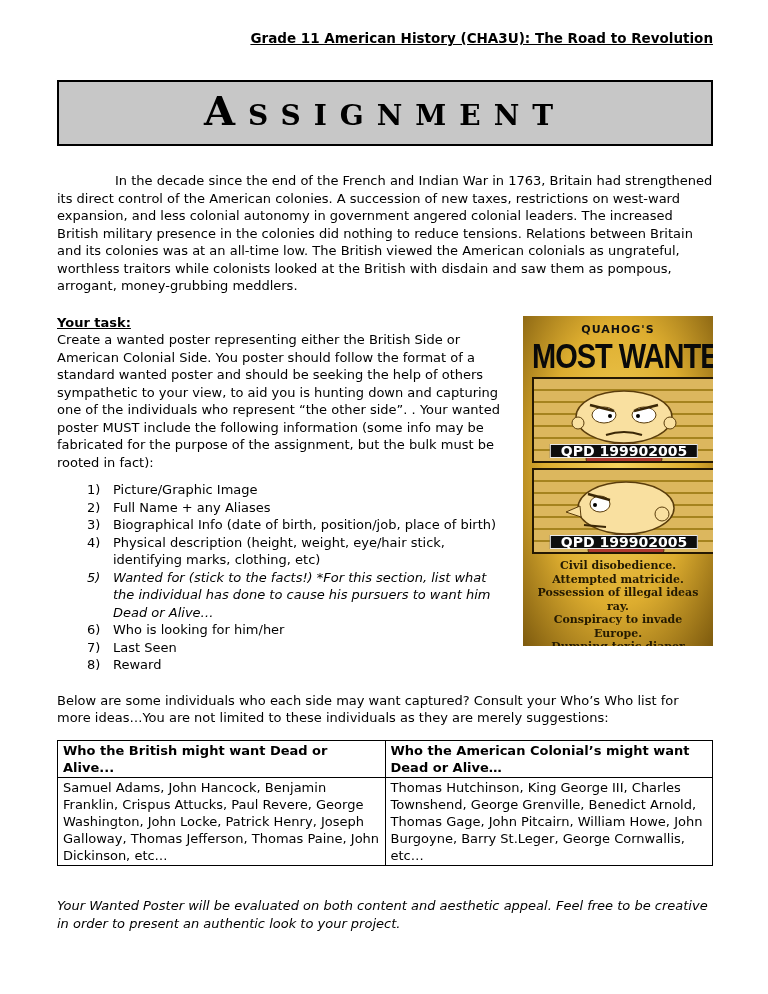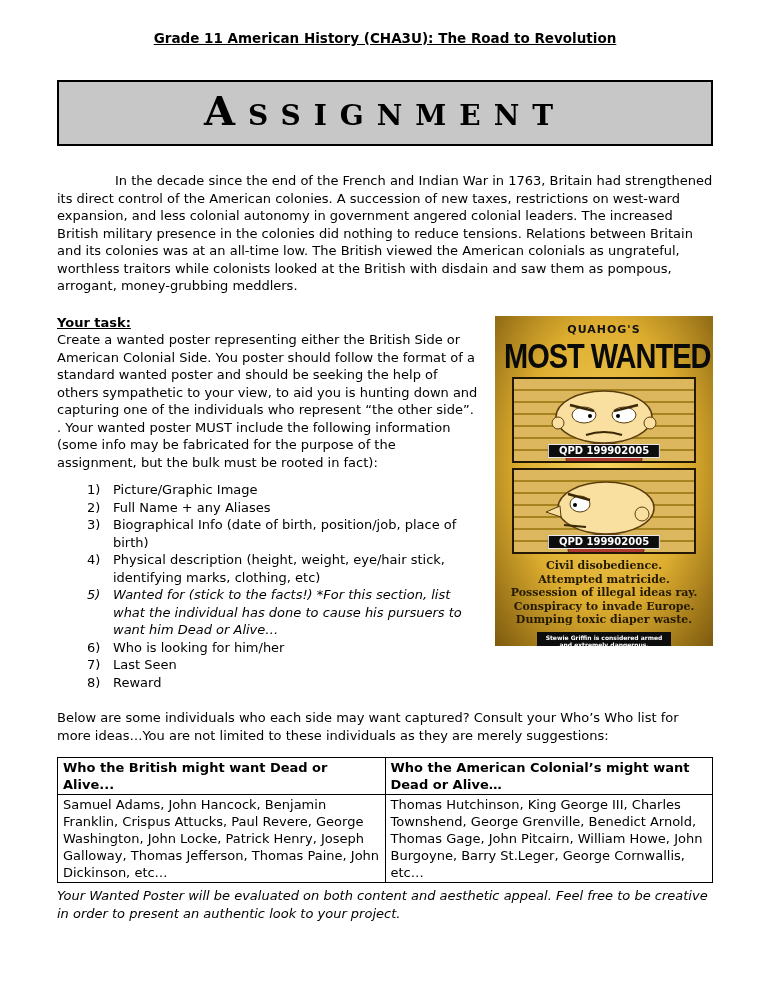--- a/index.html
+++ b/index.html
@@ -4,21 +4,21 @@
 <style>
   html,body{margin:0;padding:0;background:#fff;}
   body{
     width:768px;height:994px;
     font-family:"DejaVu Sans","Liberation Sans",sans-serif;
     font-size:13px;color:#000;overflow:hidden;
   }
   .page{padding:30px 55px 0 57px;box-sizing:border-box;}
 
   .doc-header{
-    text-align:center;font-weight:bold;text-decoration:underline;
+    text-align:right;font-weight:bold;text-decoration:underline;
     font-size:13.5px;margin-bottom:34px;
   }
 
   .title-box{
     background:#c7c7c7;border:2px solid #000;
     text-align:center;padding:8px 0 12px;margin-bottom:26px;
   }
   .title-line{
     font-family:"DejaVu Serif","Liberation Serif",serif;
     font-weight:bold;font-variant:small-caps;
@@ -35,32 +35,32 @@
   .task-body{margin-bottom:10px;}
 
   .req-list{margin:0 0 18px 30px;}
   .req{display:flex;line-height:17.5px;}
   .req .num{flex:none;width:26px;}
   .req .txt{flex:1;}
   .req.italic{font-style:italic;}
 
   .suggest{clear:both;line-height:17.5px;margin:16px 0 13px;}
 
-  table.names{width:100%;border-collapse:collapse;margin-bottom:4px;}
+  table.names{width:100%;border-collapse:collapse;margin-bottom:31px;}
   table.names th,table.names td{
     border:1px solid #000;padding:1px 5px;vertical-align:top;
     text-align:left;font-size:13px;line-height:17px;font-weight:normal;
   }
   table.names th{font-weight:bold;}
 
   .closing{line-height:18px;font-style:italic;}
 
   
   .poster{
-    float:right;width:218px;height:330px;overflow:hidden;
+    float:right;width:190px;height:330px;overflow:hidden;
     margin:2px 0 8px 16px;padding:5px 9px;box-sizing:border-box;
     text-align:center;
     background:radial-gradient(ellipse at 50% 45%, #f6d45e 0%, #ddad2f 55%, #7d5a0e 100%);
   }
   .poster-city{font-size:11px;font-weight:bold;letter-spacing:1px;color:#111;}
   .poster-headline{
     font-family:"Liberation Sans",sans-serif;font-weight:bold;
     font-size:29px;line-height:30px;letter-spacing:-1px;color:#0a0a0a;
     display:inline-block;transform:scaleY(1.2);transform-origin:50% 40%;
     margin:2px 0 4px;white-space:nowrap;
@@ -68,21 +68,21 @@
   .mugshot{
     position:relative;width:184px;height:86px;margin:3px auto 5px;
     border:2px solid #241803;box-sizing:border-box;
     background:repeating-linear-gradient(180deg,#dcb75e 0 10px,#a5831f 10px 12px);
     overflow:hidden;
   }
   .mugshot svg{position:absolute;left:0;bottom:0;width:100%;height:100%;}
   .mug-id{
     position:absolute;bottom:3px;left:50%;transform:translateX(-50%);
     background:#0d0d0d;color:#fff;border:1px solid #e8e8e8;
-    font-size:10px;font-weight:bold;padding:0 10px;line-height:12px;
+    font-size:14px;font-weight:bold;padding:0 10px;line-height:12px;
     white-space:nowrap;
   }
   .crimes{
     font-family:"DejaVu Serif","Liberation Serif",serif;
     font-weight:bold;font-size:11px;line-height:13.5px;color:#241a02;
   }
   .poster-warning{
     background:#0d0d0d;color:#fff;font-size:6px;line-height:7px;
     width:128px;margin:5px auto 0;padding:2px 3px;font-weight:bold;
   }

